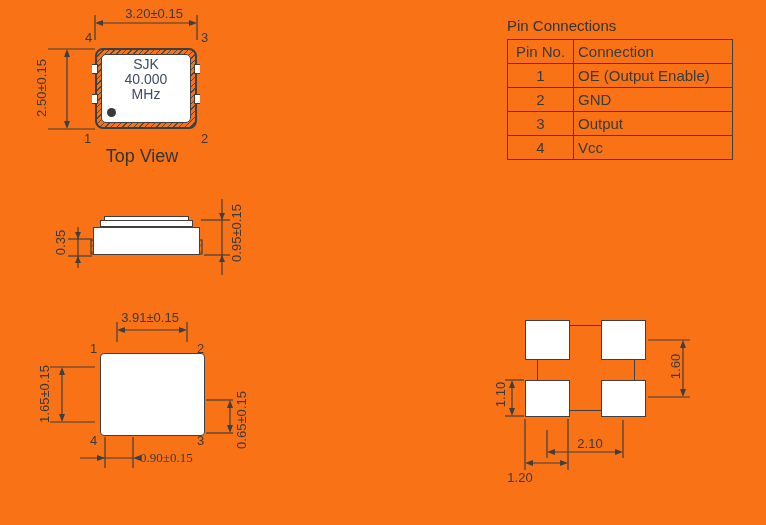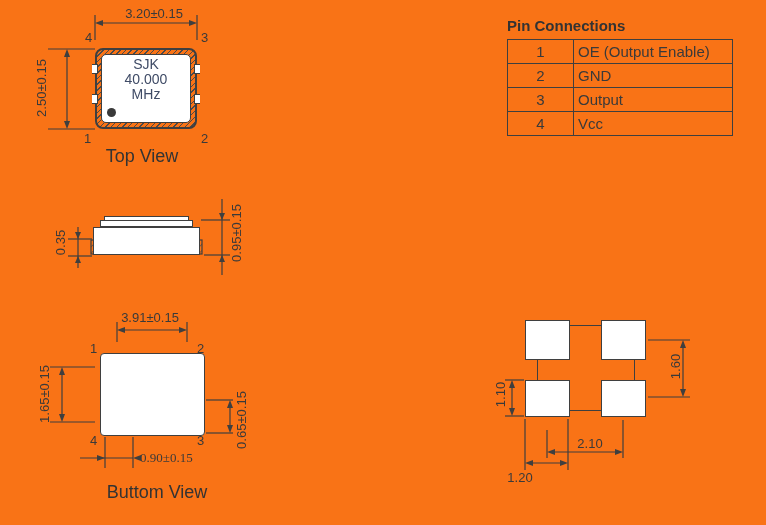--- a/index.html
+++ b/index.html
@@ -38,21 +38,21 @@
   .sv-body{position:absolute;left:93px;top:227px;width:107px;height:28px;box-sizing:border-box;border:1.5px solid #3f3f3f;background:#fff;}
 
   
   .bv-rect{position:absolute;left:100px;top:353px;width:105px;height:83px;box-sizing:border-box;border:1.5px solid #3f3f3f;border-radius:4px;background:#fff;}
 
   
   .ly-outline{position:absolute;left:537px;top:325px;width:98px;height:86px;box-sizing:border-box;border:1.2px solid #3f3f3f;background:transparent;}
   .ly-land{position:absolute;box-sizing:border-box;border:1.4px solid #3f3f3f;background:#fff;}
 
   
-  .pc-title{position:absolute;left:507px;top:17px;font-size:15px;font-weight:bold;color:#333;}
+  .pc-title{position:absolute;left:507px;top:17px;font-size:15px;font-weight:normal;color:#333;}
   table.pc{position:absolute;left:507px;top:39px;border-collapse:collapse;table-layout:fixed;}
   table.pc th,table.pc td{
     border:1.4px solid #3f3f3f;font-size:15px;font-weight:normal;color:#3a3a3a;
     padding:0 4px;height:24px;box-sizing:border-box;
   }
   .col-pin{width:66px;text-align:center;}
   .col-conn{width:159px;text-align:left;}
   svg.overlay{position:absolute;left:0;top:0;pointer-events:none;}
 </style>
 </head>
@@ -207,36 +207,39 @@
   <div class="bv-rect"></div>
 
   <div class="pin" style="left:90px;top:341px;">1</div>
   <div class="pin" style="left:197px;top:341px;">2</div>
   <div class="pin" style="left:90px;top:433px;">4</div>
   <div class="pin" style="left:197px;top:433px;">3</div>
 
   <div class="lbl rot" style="left:4px;top:387px;width:80px;height:14px;">1.65±0.15</div>
   <div class="lbl rot" style="left:201px;top:413px;width:80px;height:14px;">0.65±0.15</div>
   <div class="lbl" style="left:140px;top:450px;font-family:Liberation Serif, serif;">0.90±0.15</div>
-  <div class="viewlabel" style="left:97px;top:482px;width:120px;">Buttom View</div>
 
   <div class="ly-outline"></div>
   <div class="ly-land" style="left:525px;top:320px;width:45px;height:40px;"></div>
   <div class="ly-land" style="left:601px;top:320px;width:45px;height:40px;"></div>
   <div class="ly-land" style="left:525px;top:380px;width:45px;height:37px;"></div>
   <div class="ly-land" style="left:601px;top:380px;width:45px;height:37px;"></div>
 
   <div class="lbl rot" style="left:482px;top:388px;width:34px;height:13px;">1.10</div>
   <div class="lbl rot" style="left:657px;top:360px;width:34px;height:13px;">1.60</div>
   <div class="lbl lbl-c" style="left:566px;top:436px;width:48px;">2.10</div>
   <div class="lbl lbl-c" style="left:496px;top:470px;width:48px;">1.20</div>
 
   <div class="pc-title">Pin Connections</div>
   <table class="pc">
     <tbody>
+        <tr>
+      <th class="col-pin">Pin No.</th>
+      <th class="col-conn">Connection</th>
+    </tr>
     <tr>
       <td class="col-pin">1</td>
       <td class="col-conn">OE (Output Enable)</td>
     </tr>
     <tr>
       <td class="col-pin">2</td>
       <td class="col-conn">GND</td>
     </tr>
     <tr>
       <td class="col-pin">3</td>

